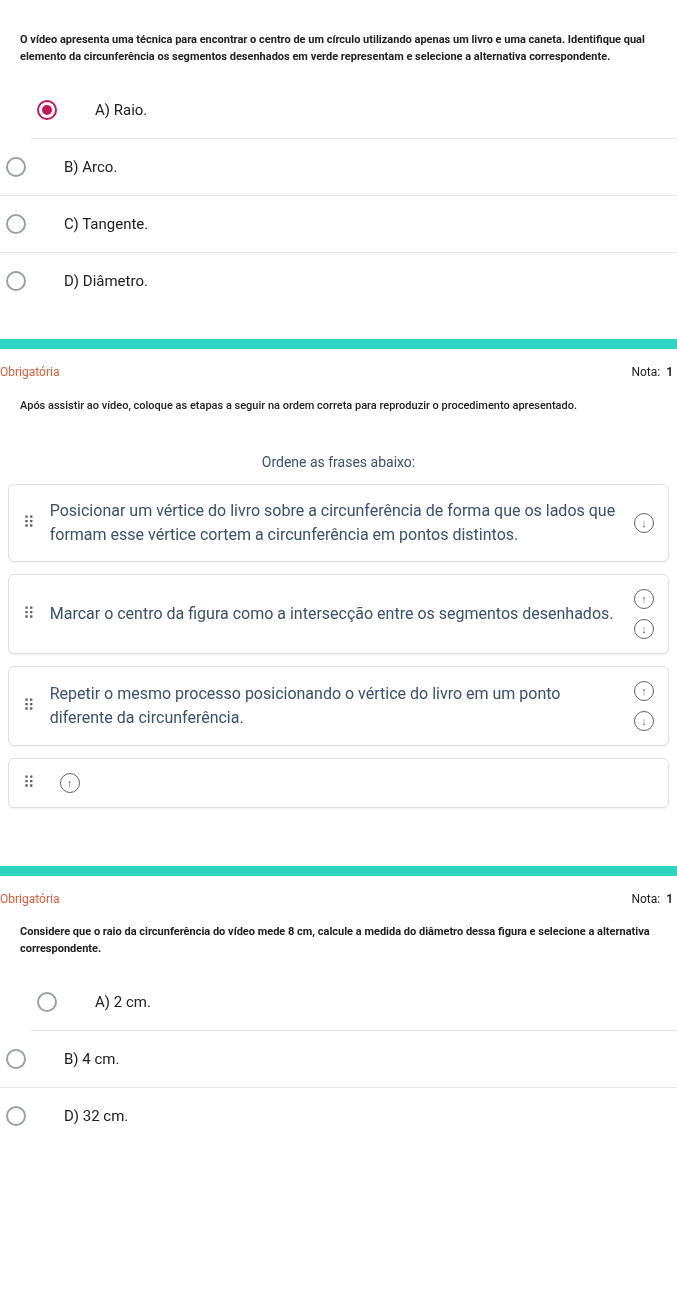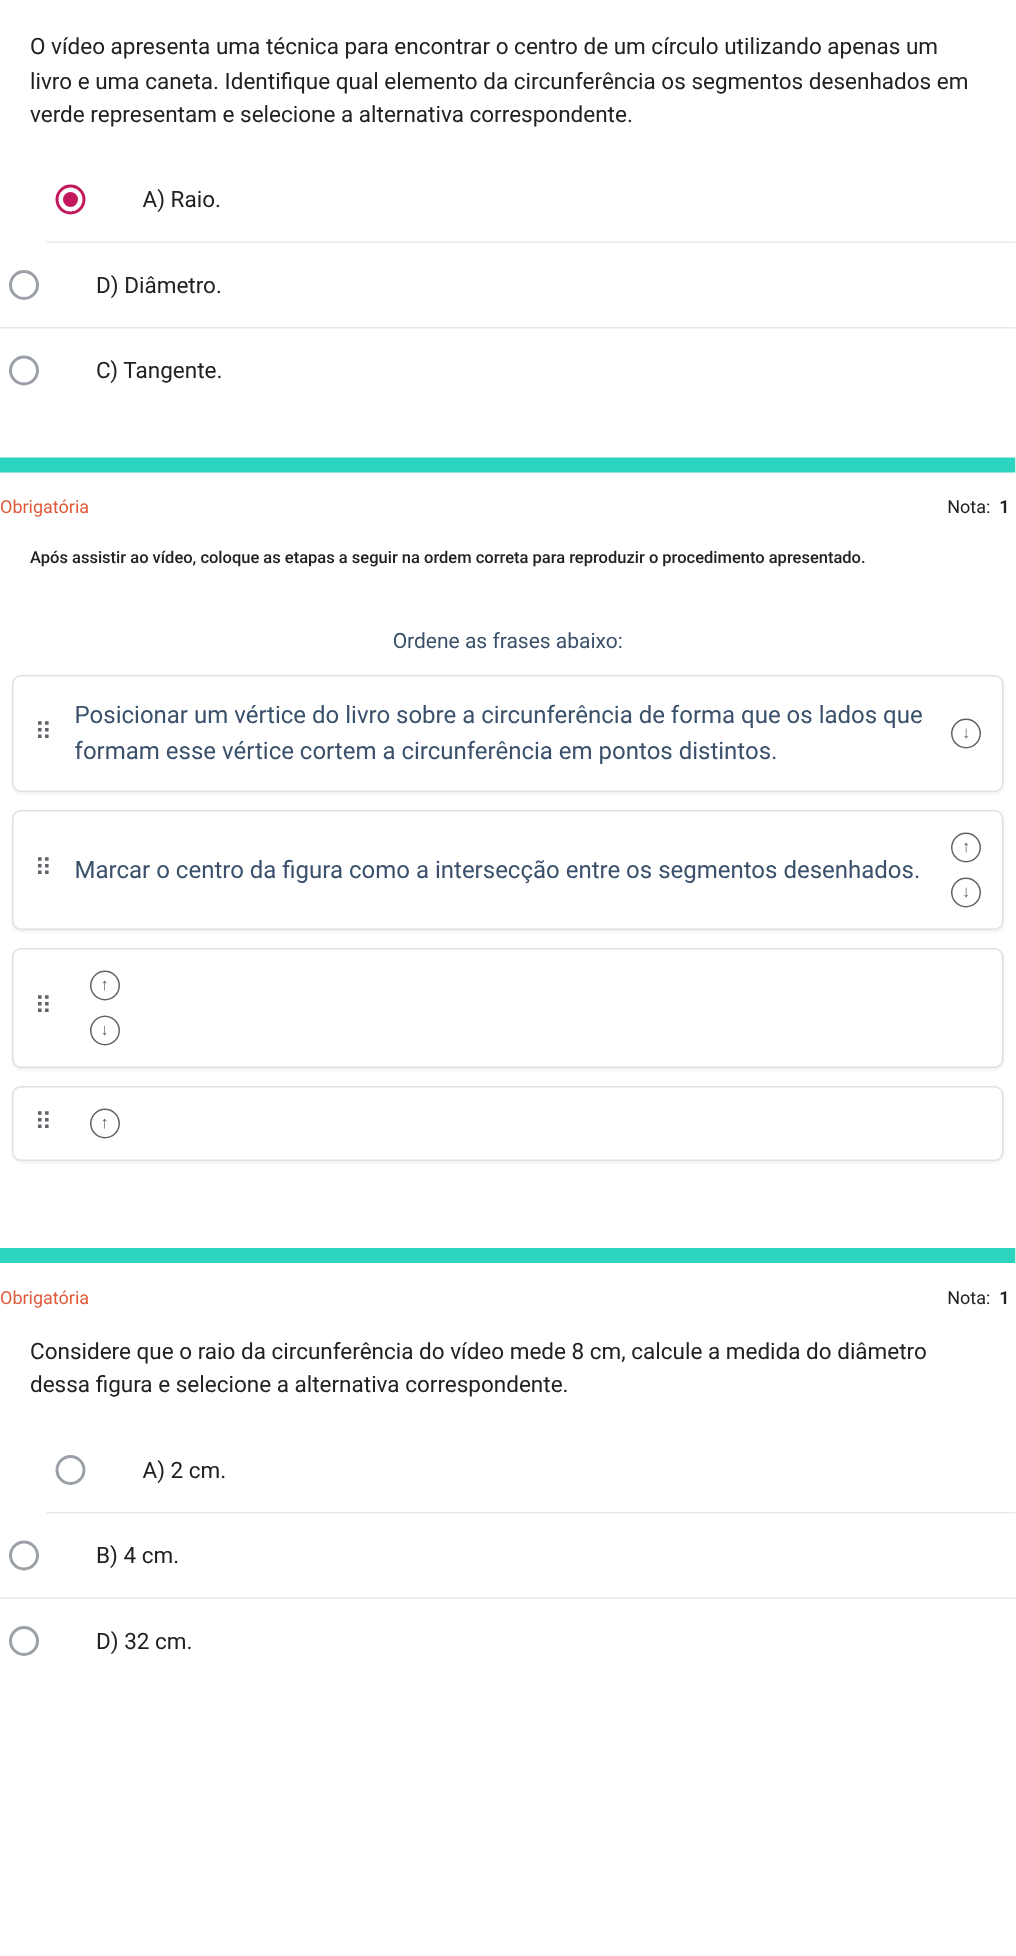--- a/index.html
+++ b/index.html
@@ -4,24 +4,25 @@
 <style>
   * { box-sizing: border-box; margin: 0; padding: 0; }
   body {
     font-family: -apple-system, BlinkMacSystemFont, "Segoe UI", Roboto, Arial, sans-serif;
     background: #fff;
     width: 677px;
     color: #202124;
   }
   .question-block { padding: 0; }
   .question-text {
-    padding: 20px 20px 16px 20px;
-    font-size: 15px;
+    padding: 32px 20px 16px 20px;
+    font-size: 11px;
     line-height: 1.5;
     color: #202124;
+    font-weight: bold;
   }
   .options { }
   .option-row {
     display: flex;
     align-items: center;
     padding: 18px 0 18px 6px;
     border-bottom: 1px solid #e8e8e8;
     cursor: pointer;
   }
   .option-row:first-child { border-top: 1px solid transparent; margin-left: 31px; }
@@ -136,25 +137,29 @@
 
 <div class="question-block">
   <div class="question-text">O vídeo apresenta uma técnica para encontrar o centro de um círculo utilizando apenas um livro e uma caneta. Identifique qual elemento da circunferência os segmentos desenhados em verde representam e selecione a alternativa correspondente.</div>
   <div class="options">
     <div class="option-row">
       <span class="radio selected"></span>
       <span class="option-label">A) Raio.</span>
     </div>
     <div class="option-row">
       <span class="radio"></span>
+      <span class="option-label">B) Arco.</span>
+    </div>
+    <div class="option-row">
+      <span class="radio"></span>
+      <span class="option-label">C) Tangente.</span>
+    </div>
+    <div class="option-row">
+      <span class="radio"></span>
       <span class="option-label">D) Diâmetro.</span>
-    </div>
-    <div class="option-row">
-      <span class="radio"></span>
-      <span class="option-label">C) Tangente.</span>
     </div>
   </div>
 </div>
 
 <div class="separator"></div>
 
 <div class="question-block">
   <div class="meta-row">
     <span class="required">Obrigatória</span>
     <span class="grade">
@@ -178,20 +183,21 @@
       <span class="drag-handle"></span>
       <span class="sortable-text">Marcar o centro da figura como a intersecção entre os segmentos desenhados.</span>
       <div class="arrow-stack">
         <span class="arrow-btn">↑</span>
         <span class="arrow-btn">↓</span>
       </div>
     </div>
 
     <div class="sortable-item">
       <span class="drag-handle"></span>
+      <span class="sortable-text">Repetir o mesmo processo posicionando o vértice do livro em um ponto diferente da circunferência.</span>
       <div class="arrow-stack">
         <span class="arrow-btn">↑</span>
         <span class="arrow-btn">↓</span>
       </div>
     </div>
 
     <div class="sortable-item">
       <span class="drag-handle"></span>
       <div class="arrow-stack">
         <span class="arrow-btn">↑</span>

